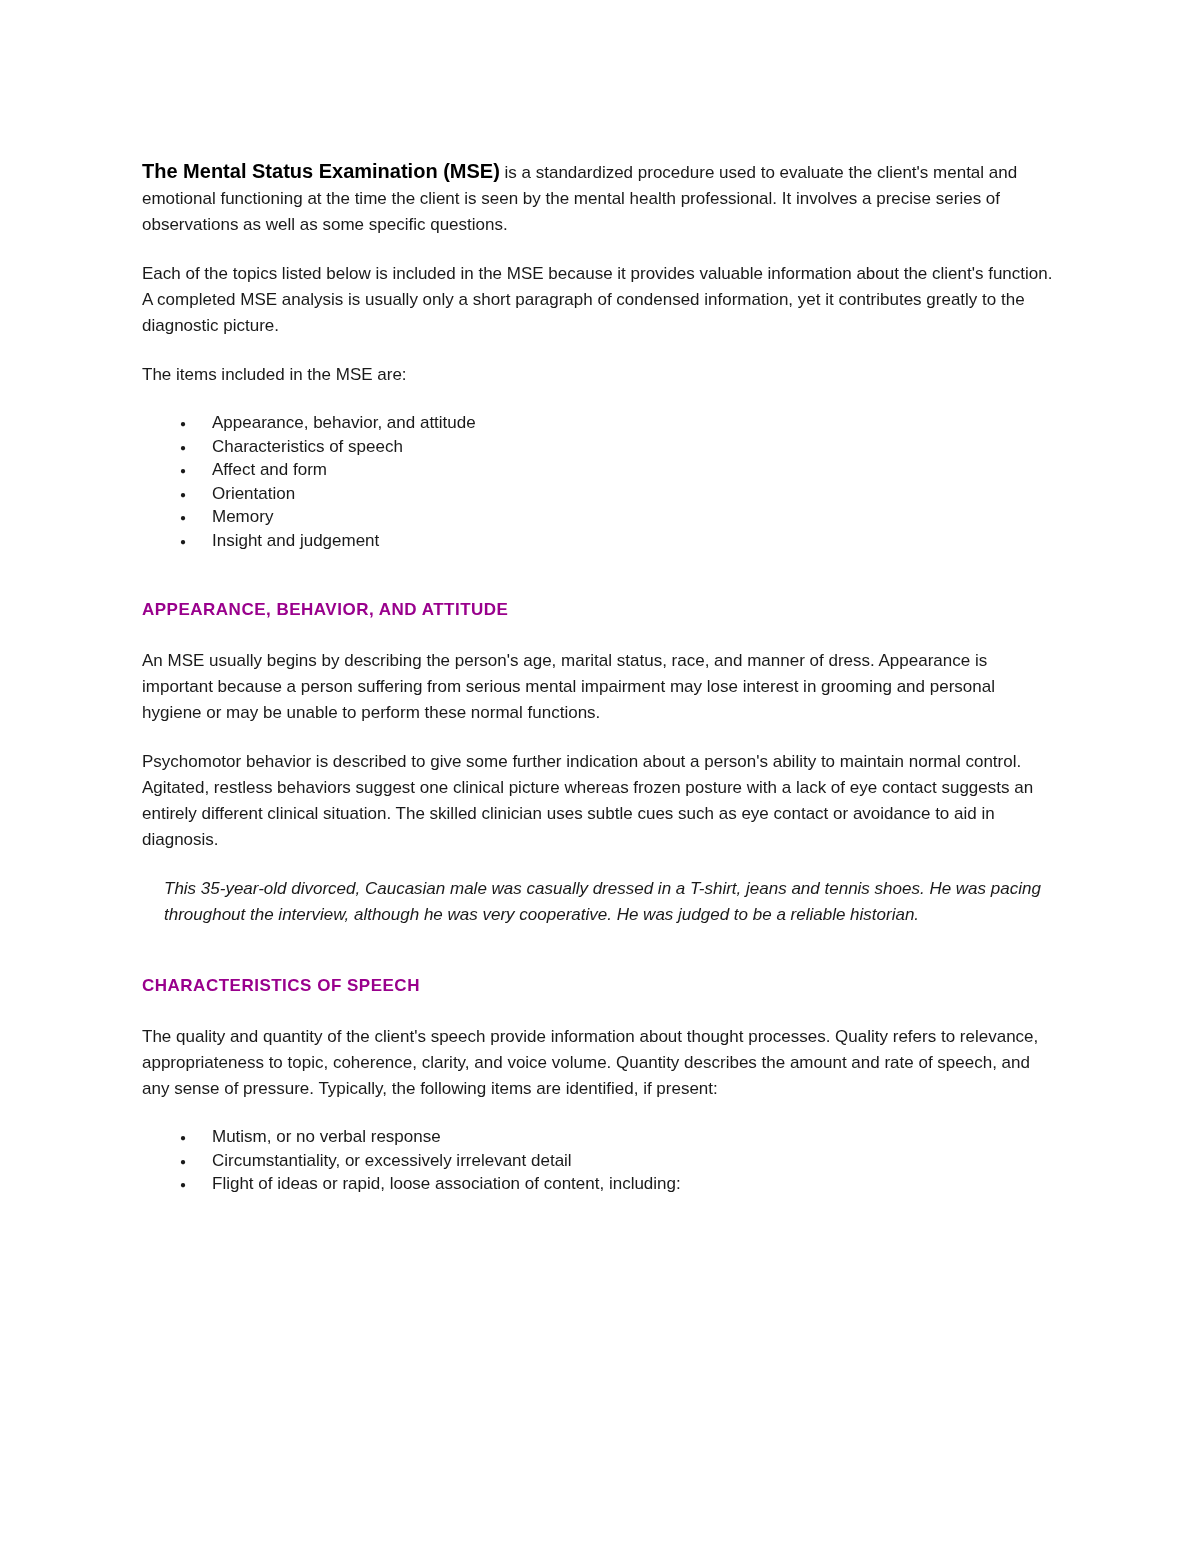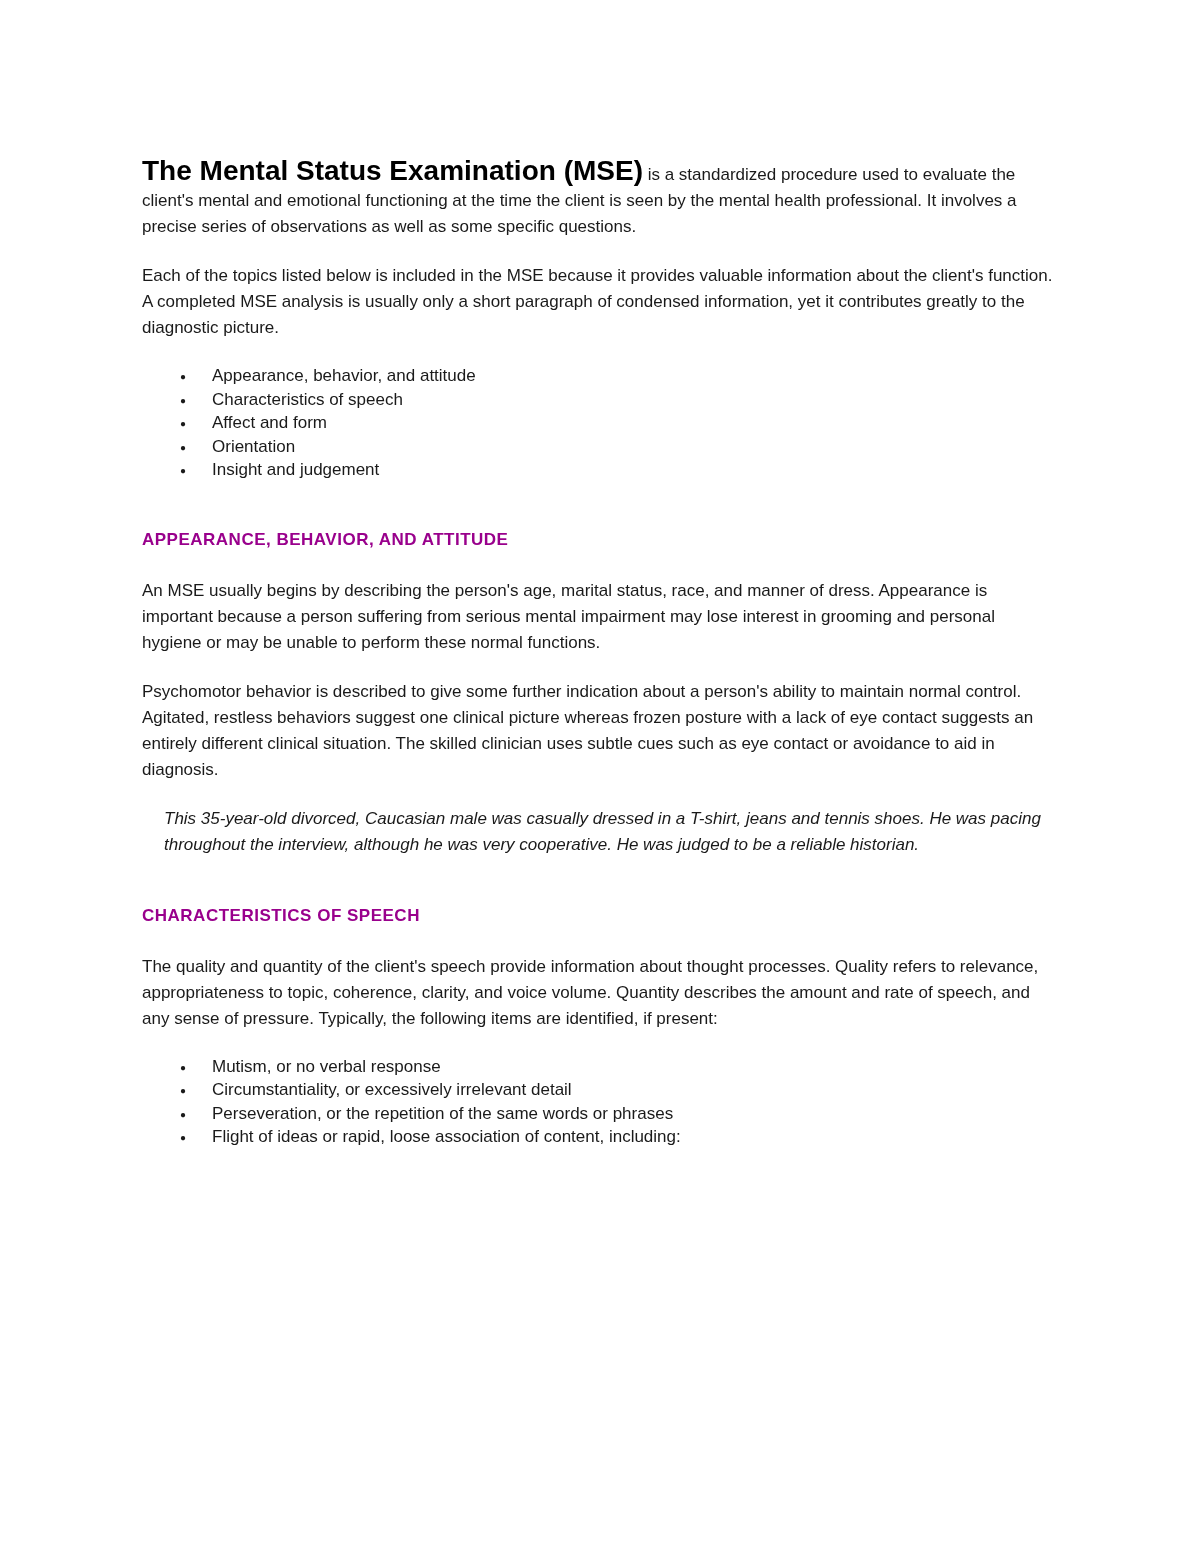--- a/index.html
+++ b/index.html
@@ -20,21 +20,21 @@
     height: 1553px;
     padding: 158px 142px 60px 142px;
   }
   .para {
     font-size: 17px;
     line-height: 26px;
     margin: 0 0 23px 0;
     color: #1a1a1a;
   }
   .intro .title-big {
-    font-size: 28px;
+    font-size: 20px;
     font-weight: bold;
     color: #000000;
   }
   .intro {
     margin-bottom: 23px;
   }
   ul.doc-list {
     list-style: none;
     margin: 0 0 23px 0;
     padding: 0;
@@ -73,42 +73,43 @@
 <body>
 
 <div class="page">
 
   <p class="para intro">
     <span class="title-big">The Mental Status Examination (MSE)</span><span> is a standardized procedure used to evaluate the client's mental and emotional functioning at the time the client is seen by the mental health professional. It involves a precise series of observations as well as some specific questions.</span>
   </p>
 
   <p class="para">Each of the topics listed below is included in the MSE because it provides valuable information about the client's function. A completed MSE analysis is usually only a short paragraph of condensed information, yet it contributes greatly to the diagnostic picture.</p>
 
+  <p class="para">The items included in the MSE are:</p>
 
   <ul class="doc-list mse-list">
     <li>Appearance, behavior, and attitude</li>
     <li>Characteristics of speech</li>
     <li>Affect and form</li>
     <li>Orientation</li>
+    <li>Memory</li>
     <li>Insight and judgement</li>
   </ul>
 
   <h2 class="section-heading">APPEARANCE, BEHAVIOR, AND ATTITUDE</h2>
 
   <p class="para">An MSE usually begins by describing the person's age, marital status, race, and manner of dress. Appearance is important because a person suffering from serious mental impairment may lose interest in grooming and personal hygiene or may be unable to perform these normal functions.</p>
 
   <p class="para">Psychomotor behavior is described to give some further indication about a person's ability to maintain normal control. Agitated, restless behaviors suggest one clinical picture whereas frozen posture with a lack of eye contact suggests an entirely different clinical situation. The skilled clinician uses subtle cues such as eye contact or avoidance to aid in diagnosis.</p>
 
 
   <p class="para example">This 35-year-old divorced, Caucasian male was casually dressed in a T-shirt, jeans and tennis shoes. He was pacing throughout the interview, although he was very cooperative. He was judged to be a reliable historian.</p>
 
   <h2 class="section-heading">CHARACTERISTICS OF SPEECH</h2>
 
   <p class="para">The quality and quantity of the client's speech provide information about thought processes. Quality refers to relevance, appropriateness to topic, coherence, clarity, and voice volume. Quantity describes the amount and rate of speech, and any sense of pressure. Typically, the following items are identified, if present:</p>
 
   <ul class="doc-list">
     <li>Mutism, or no verbal response</li>
     <li>Circumstantiality, or excessively irrelevant detail</li>
-    <li>Perseveration, or the repetition of the same words or phrases</li>
     <li>Flight of ideas or rapid, loose association of content, including:</li>
   </ul>
 
 </div>
 
 </body></html>

